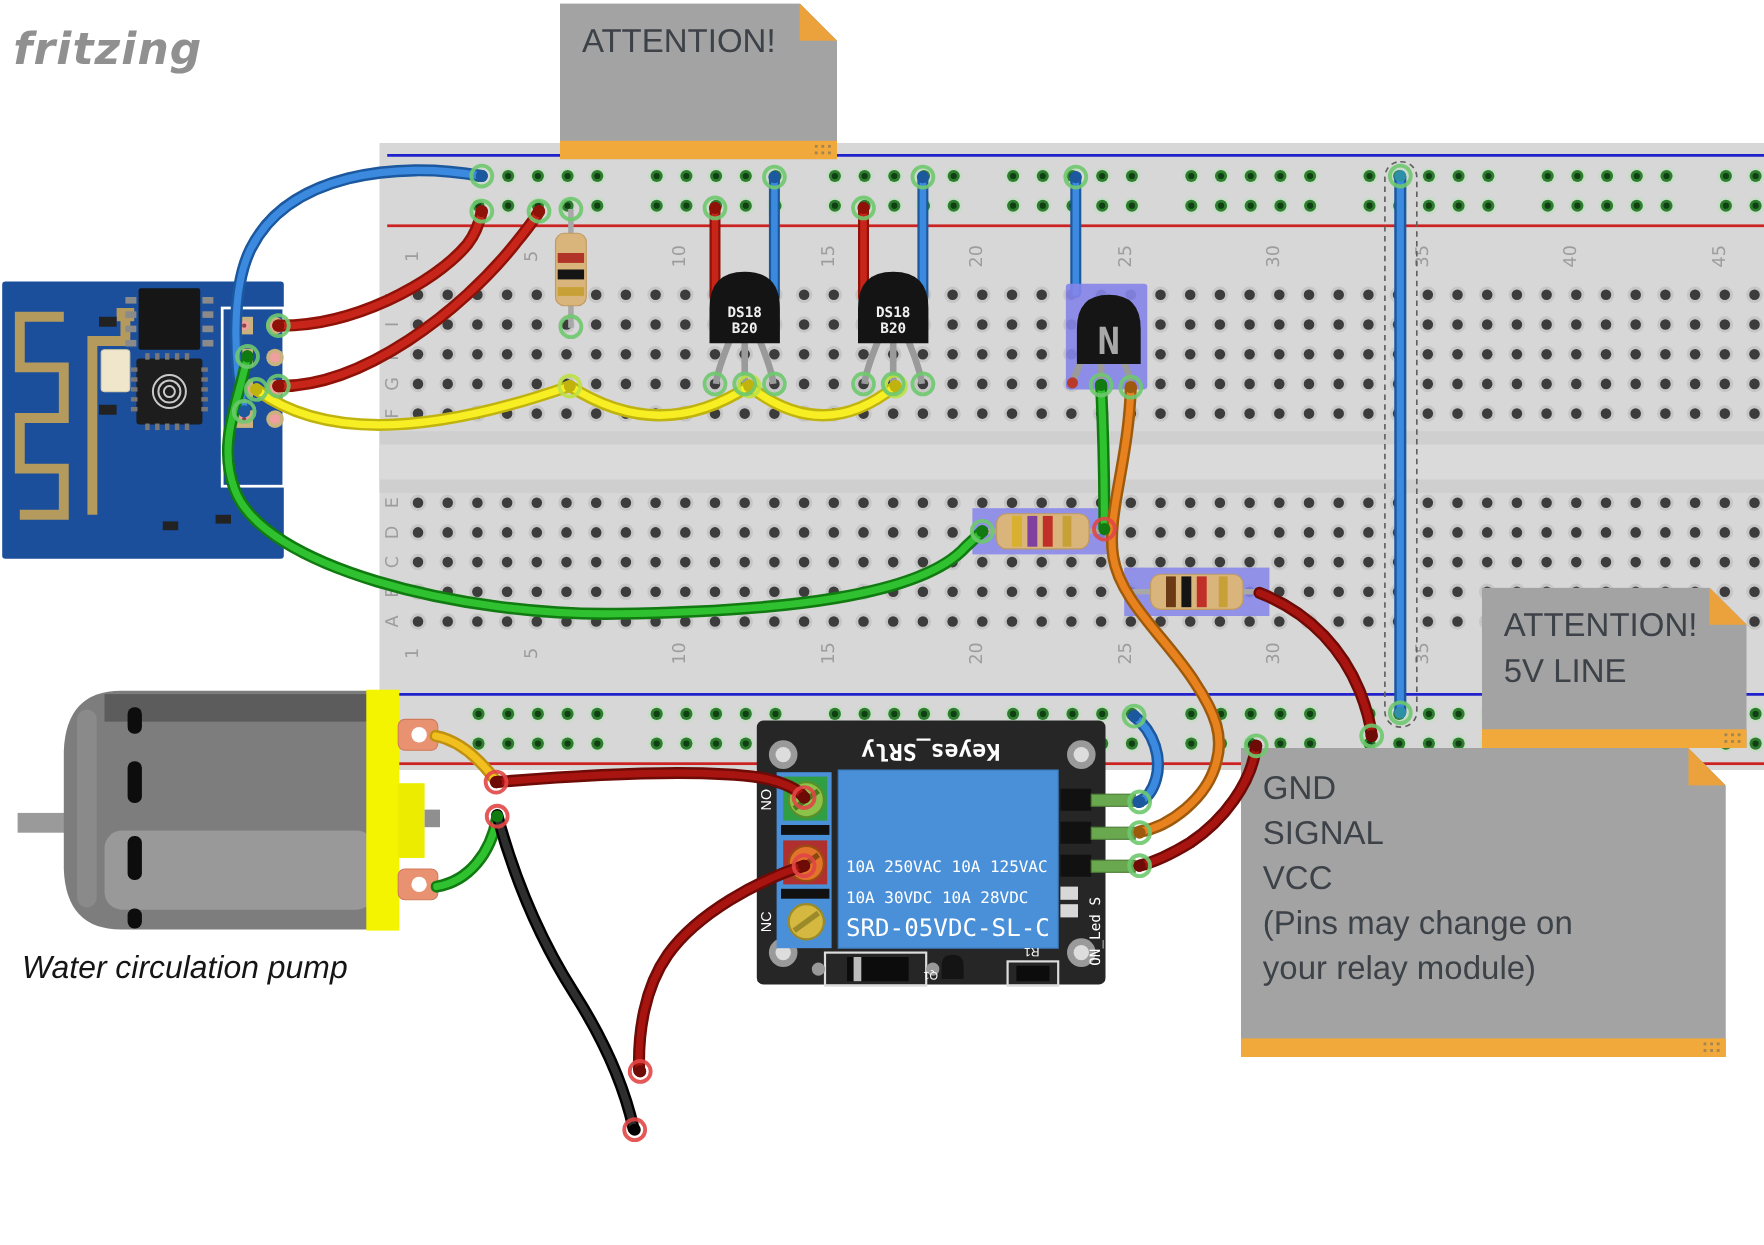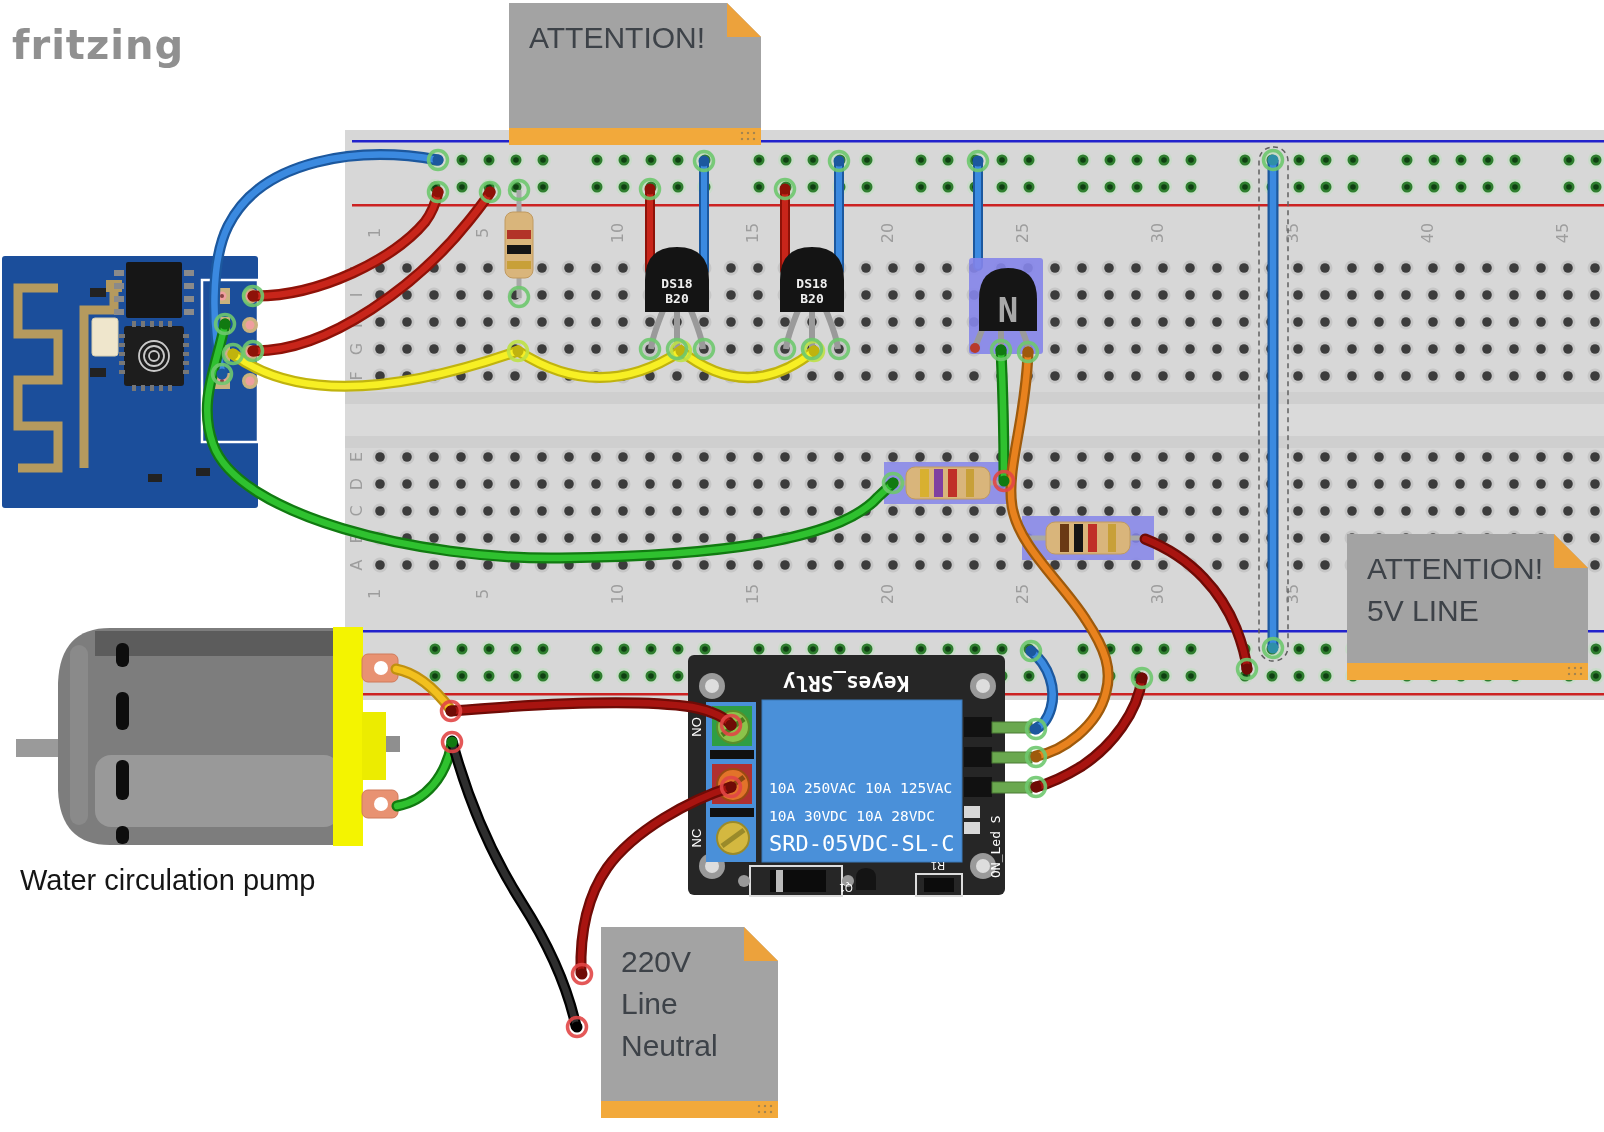--- a/index.html
+++ b/index.html
@@ -1,21 +1,21 @@
 <!DOCTYPE html>
 <html><head>
 <meta charset="utf-8">
 <style>
   html,body{margin:0;padding:0;background:#ffffff;}
   #canvas{position:relative;width:1604px;height:1132px;background:#ffffff;overflow:hidden;
           font-family:"Liberation Sans",sans-serif;}
   #canvas svg{position:absolute;left:0;top:0;}
   #bb-svg{z-index:1;}
   #scene-svg{z-index:3;}
-  .layer-label{position:absolute;z-index:4;}
+  .layer-label{position:absolute;z-index:4;font-style:italic;}
   #logo{left:12px;top:22px;font-size:40px;font-weight:bold;letter-spacing:1px;color:#909090;
         font-family:"DejaVu Sans",sans-serif;}
   #pump-label{left:20px;top:864px;font-size:29px;color:#151515;text-align:right;}
   .note{position:absolute;z-index:2;background:#a3a3a3;color:#3d4248;
         clip-path:polygon(0 0,calc(100% - 34px) 0,100% 34px,100% 100%,0 100%);}
   .note .fold{position:absolute;top:0;right:0;width:34px;height:34px;
         background:linear-gradient(to bottom left,rgba(0,0,0,0) 49.5%,#eca23c 50%);}
   .note .note-bar{position:absolute;left:0;right:0;bottom:0;height:17px;background:#f2a93b;}
   .note .dots{position:absolute;right:5px;bottom:3px;width:17px;height:12px;
         background-image:radial-gradient(circle,#a5854e 1.3px,rgba(0,0,0,0) 1.6px);
@@ -1455,31 +1455,33 @@
   <div class="note" id="note-v5">
     <div class="fold"></div>
     <div class="note-text">
       <div>ATTENTION!</div>
       <div>5V LINE</div>
     </div>
     <div class="note-bar"></div>
     <div class="dots"></div>
   </div>
 
-
-  <div class="note" id="note-mains">
+  <div class="note" id="note-gnd">
     <div class="fold"></div>
     <div class="note-text">
-      <div>220V</div>
-      <div>Line</div>
-      <div>Neutral</div>
+      <div>GND</div>
+      <div>SIGNAL</div>
+      <div>VCC</div>
+      <div>(Pins may change on</div>
+      <div>your relay module)</div>
     </div>
     <div class="note-bar"></div>
     <div class="dots"></div>
   </div>
+
 
   <div class="layer-label" id="logo">fritzing</div>
   <div class="layer-label" id="pump-label">Water circulation pump</div>
 
   <svg id="scene-svg" width="1604" height="1132">
     <g id="wires-under">
         <path d="M650,189 L650,270" fill="none" stroke="#8e1208" stroke-width="10" stroke-linecap="round"></path>
         <path d="M650,189 L650,270" fill="none" stroke="#c8251a" stroke-width="6" stroke-linecap="round"></path>
         <path d="M704,161 L704,270" fill="none" stroke="#1c589e" stroke-width="10" stroke-linecap="round"></path>
         <path d="M704,161 L704,270" fill="none" stroke="#3b8ae0" stroke-width="6" stroke-linecap="round"></path>

